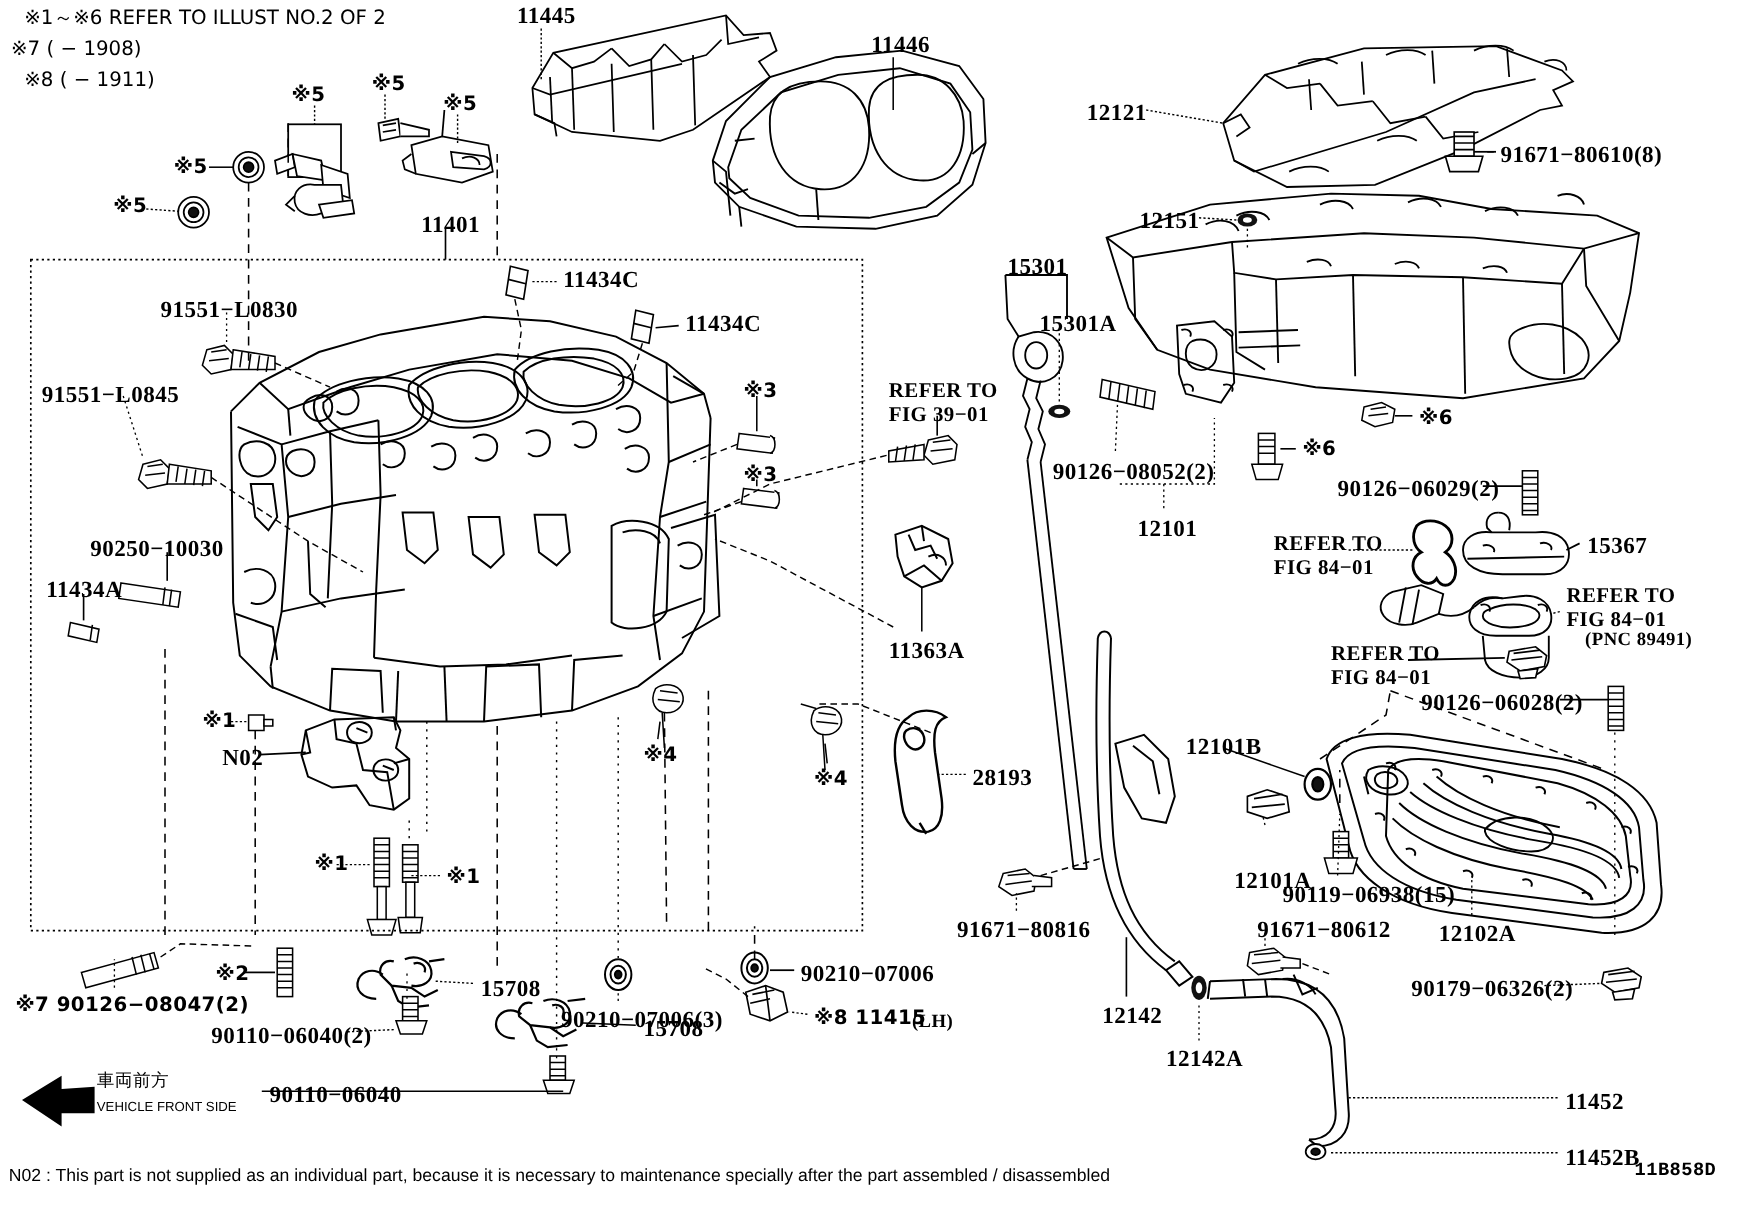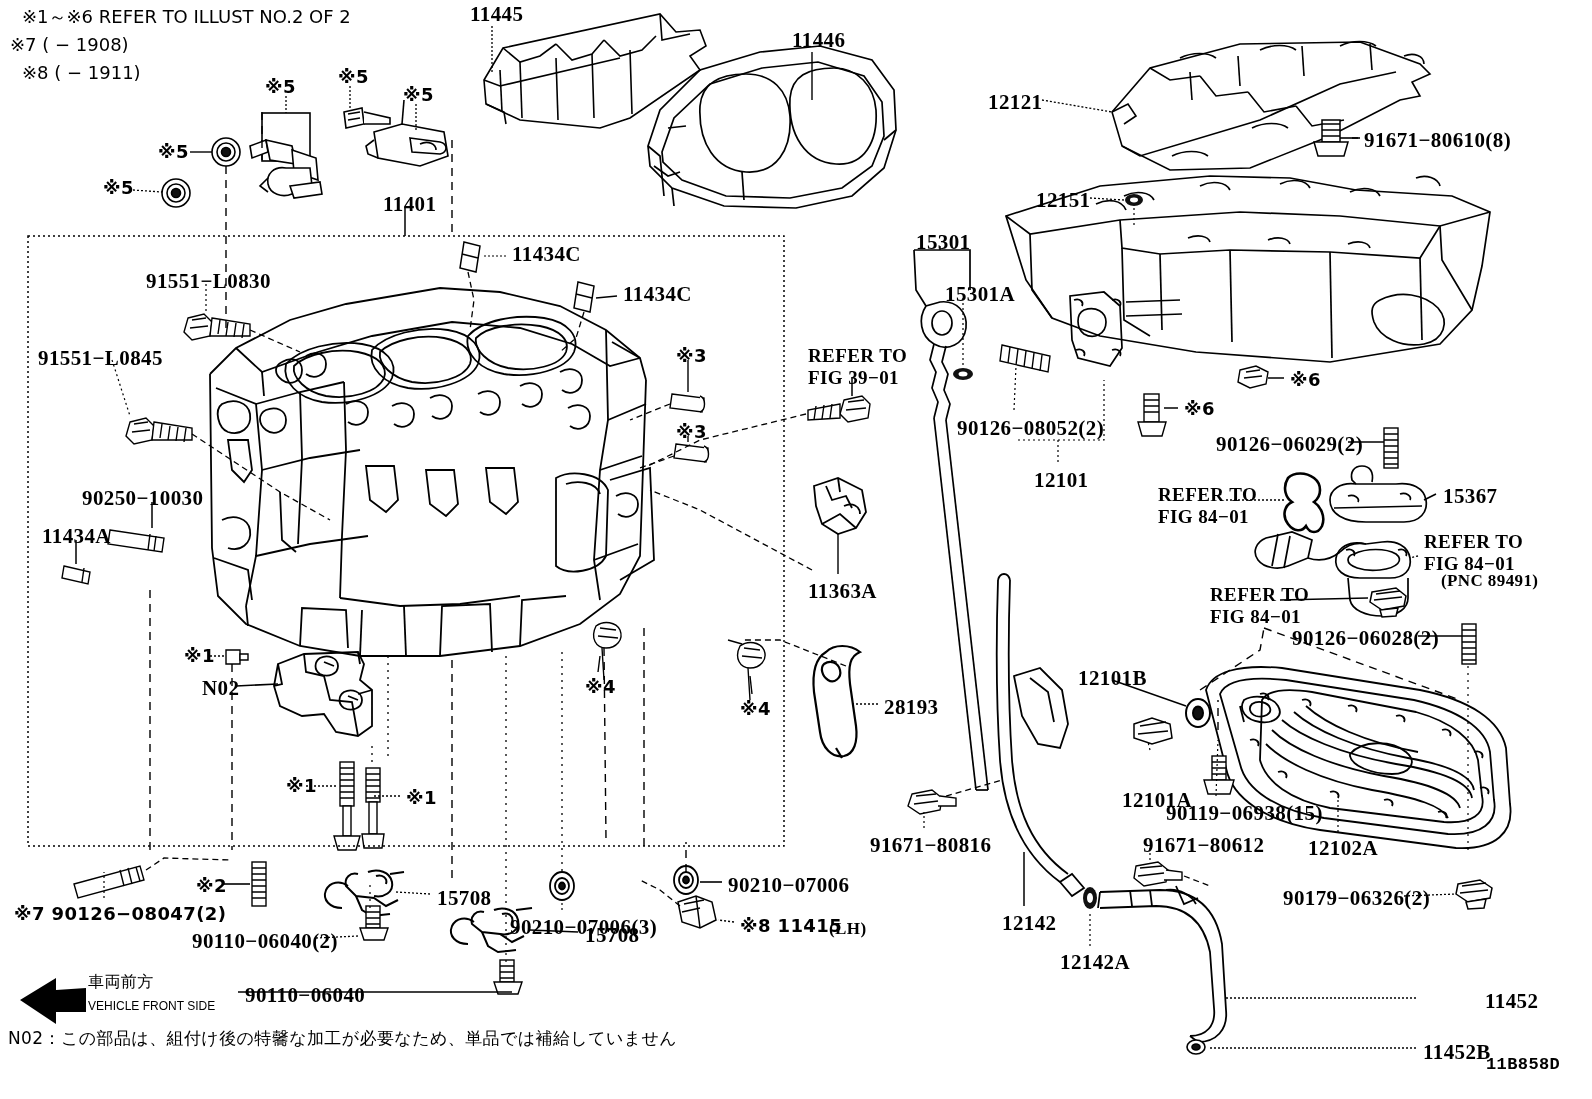--- a/index.html
+++ b/index.html
@@ -794,24 +794,24 @@
       <div class="lbl " style="left: 1283px; top: 888px;">90179−06326(2)</div>
       <div class="lbl mk" style="left: 14px; top: 905px;">※7 90126−08047(2)</div>
       <div class="lbl " style="left: 510px; top: 917px;">90210−07006(3)</div>
       <div class="lbl mk" style="left: 740px; top: 917px;">※8 11415</div>
       <div class="lbl sm" style="left: 829px; top: 920px;">(LH)</div>
       <div class="lbl " style="left: 192px; top: 931px;">90110−06040(2)</div>
       <div class="lbl " style="left: 585px; top: 925px;">15708</div>
       <div class="lbl " style="left: 1002px; top: 913px;">12142</div>
       <div class="lbl " style="left: 1060px; top: 952px;">12142A</div>
       <div class="lbl " style="left: 245px; top: 985px;">90110−06040</div>
-      <div class="lbl " style="left: 1485px; top: 991px;">11452</div>
+      <div class="lbl " style="left: 1423px; top: 991px;">11452</div>
       <div class="lbl " style="left: 1423px; top: 1042px;">11452B</div>
     </div>
 
   <div class="lbl jp" style="left:88px; top:974px;">車両前方</div>
   <div class="lbl note" style="left:88px; top:1000px;">VEHICLE FRONT SIDE</div>
 
-  <div class="lbl jp" style="left:8px; top:1030px; font-size:17px;">N02：この部品は、組付け後の特毊な加工が必要なため、単品では補給していません</div>
+  <div class="lbl note" style="left:8px; top:1062px; font-size:16px;">N02 : This part is not supplied as an individual part, because it is necessary to maintenance specially after the part assembled / disassembled</div>
 
   <div class="lbl id" style="left:1486px; top:1056px;">11B858D</div>
 
 </div>
 
 </body></html>

